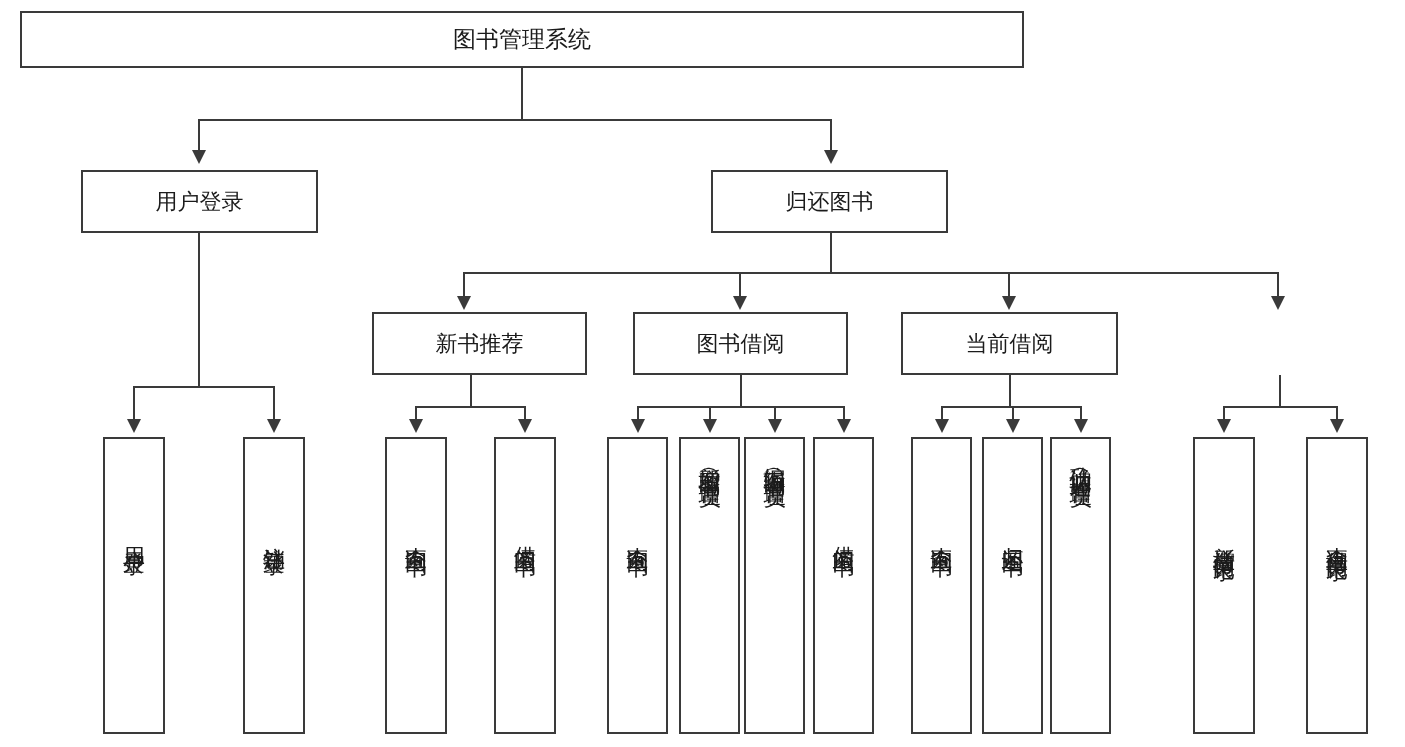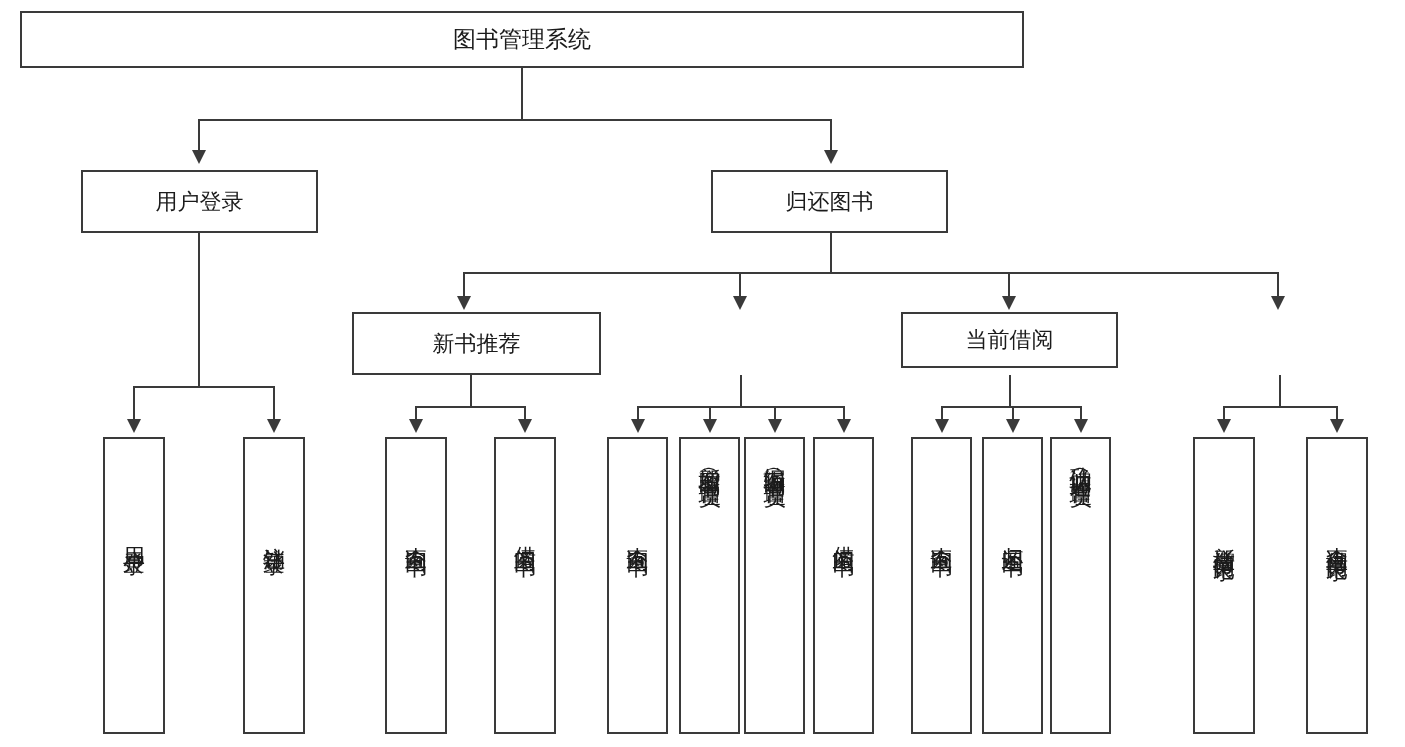--- a/index.html
+++ b/index.html
@@ -125,24 +125,27 @@
   <div class="hline" style="left:463px; top:272px; width:816px;"></div>
   <div class="vline" style="left:463px; top:272px; height:26px;"></div>
   <div class="arrow" style="left:457px; top:296px;"></div>
   <div class="vline" style="left:739px; top:272px; height:26px;"></div>
   <div class="arrow" style="left:733px; top:296px;"></div>
   <div class="vline" style="left:1008px; top:272px; height:26px;"></div>
   <div class="arrow" style="left:1002px; top:296px;"></div>
   <div class="vline" style="left:1277px; top:272px; height:26px;"></div>
   <div class="arrow" style="left:1271px; top:296px;"></div>
 
-  <div class="node level3" style="left:352px; top:312px; width:249px; height:63px;">
+  <div class="node level3" style="left:372px; top:312px; width:215px; height:63px;">
     <span class="label">新书推荐</span>
   </div>
-  <div class="node level3" style="left:901px; top:312px; width:217px; height:56px;">
+  <div class="node level3" style="left:633px; top:312px; width:215px; height:63px;">
+    <span class="label">图书借阅</span>
+  </div>
+  <div class="node level3" style="left:901px; top:312px; width:217px; height:63px;">
     <span class="label">当前借阅</span>
   </div>
 
   <div class="vline" style="left:470px; top:375px; height:32px;"></div>
   <div class="hline" style="left:415px; top:406px; width:110px;"></div>
   <div class="vline" style="left:415px; top:406px; height:14px;"></div>
   <div class="arrow" style="left:409px; top:419px;"></div>
   <div class="vline" style="left:524px; top:406px; height:14px;"></div>
   <div class="arrow" style="left:518px; top:419px;"></div>
 

